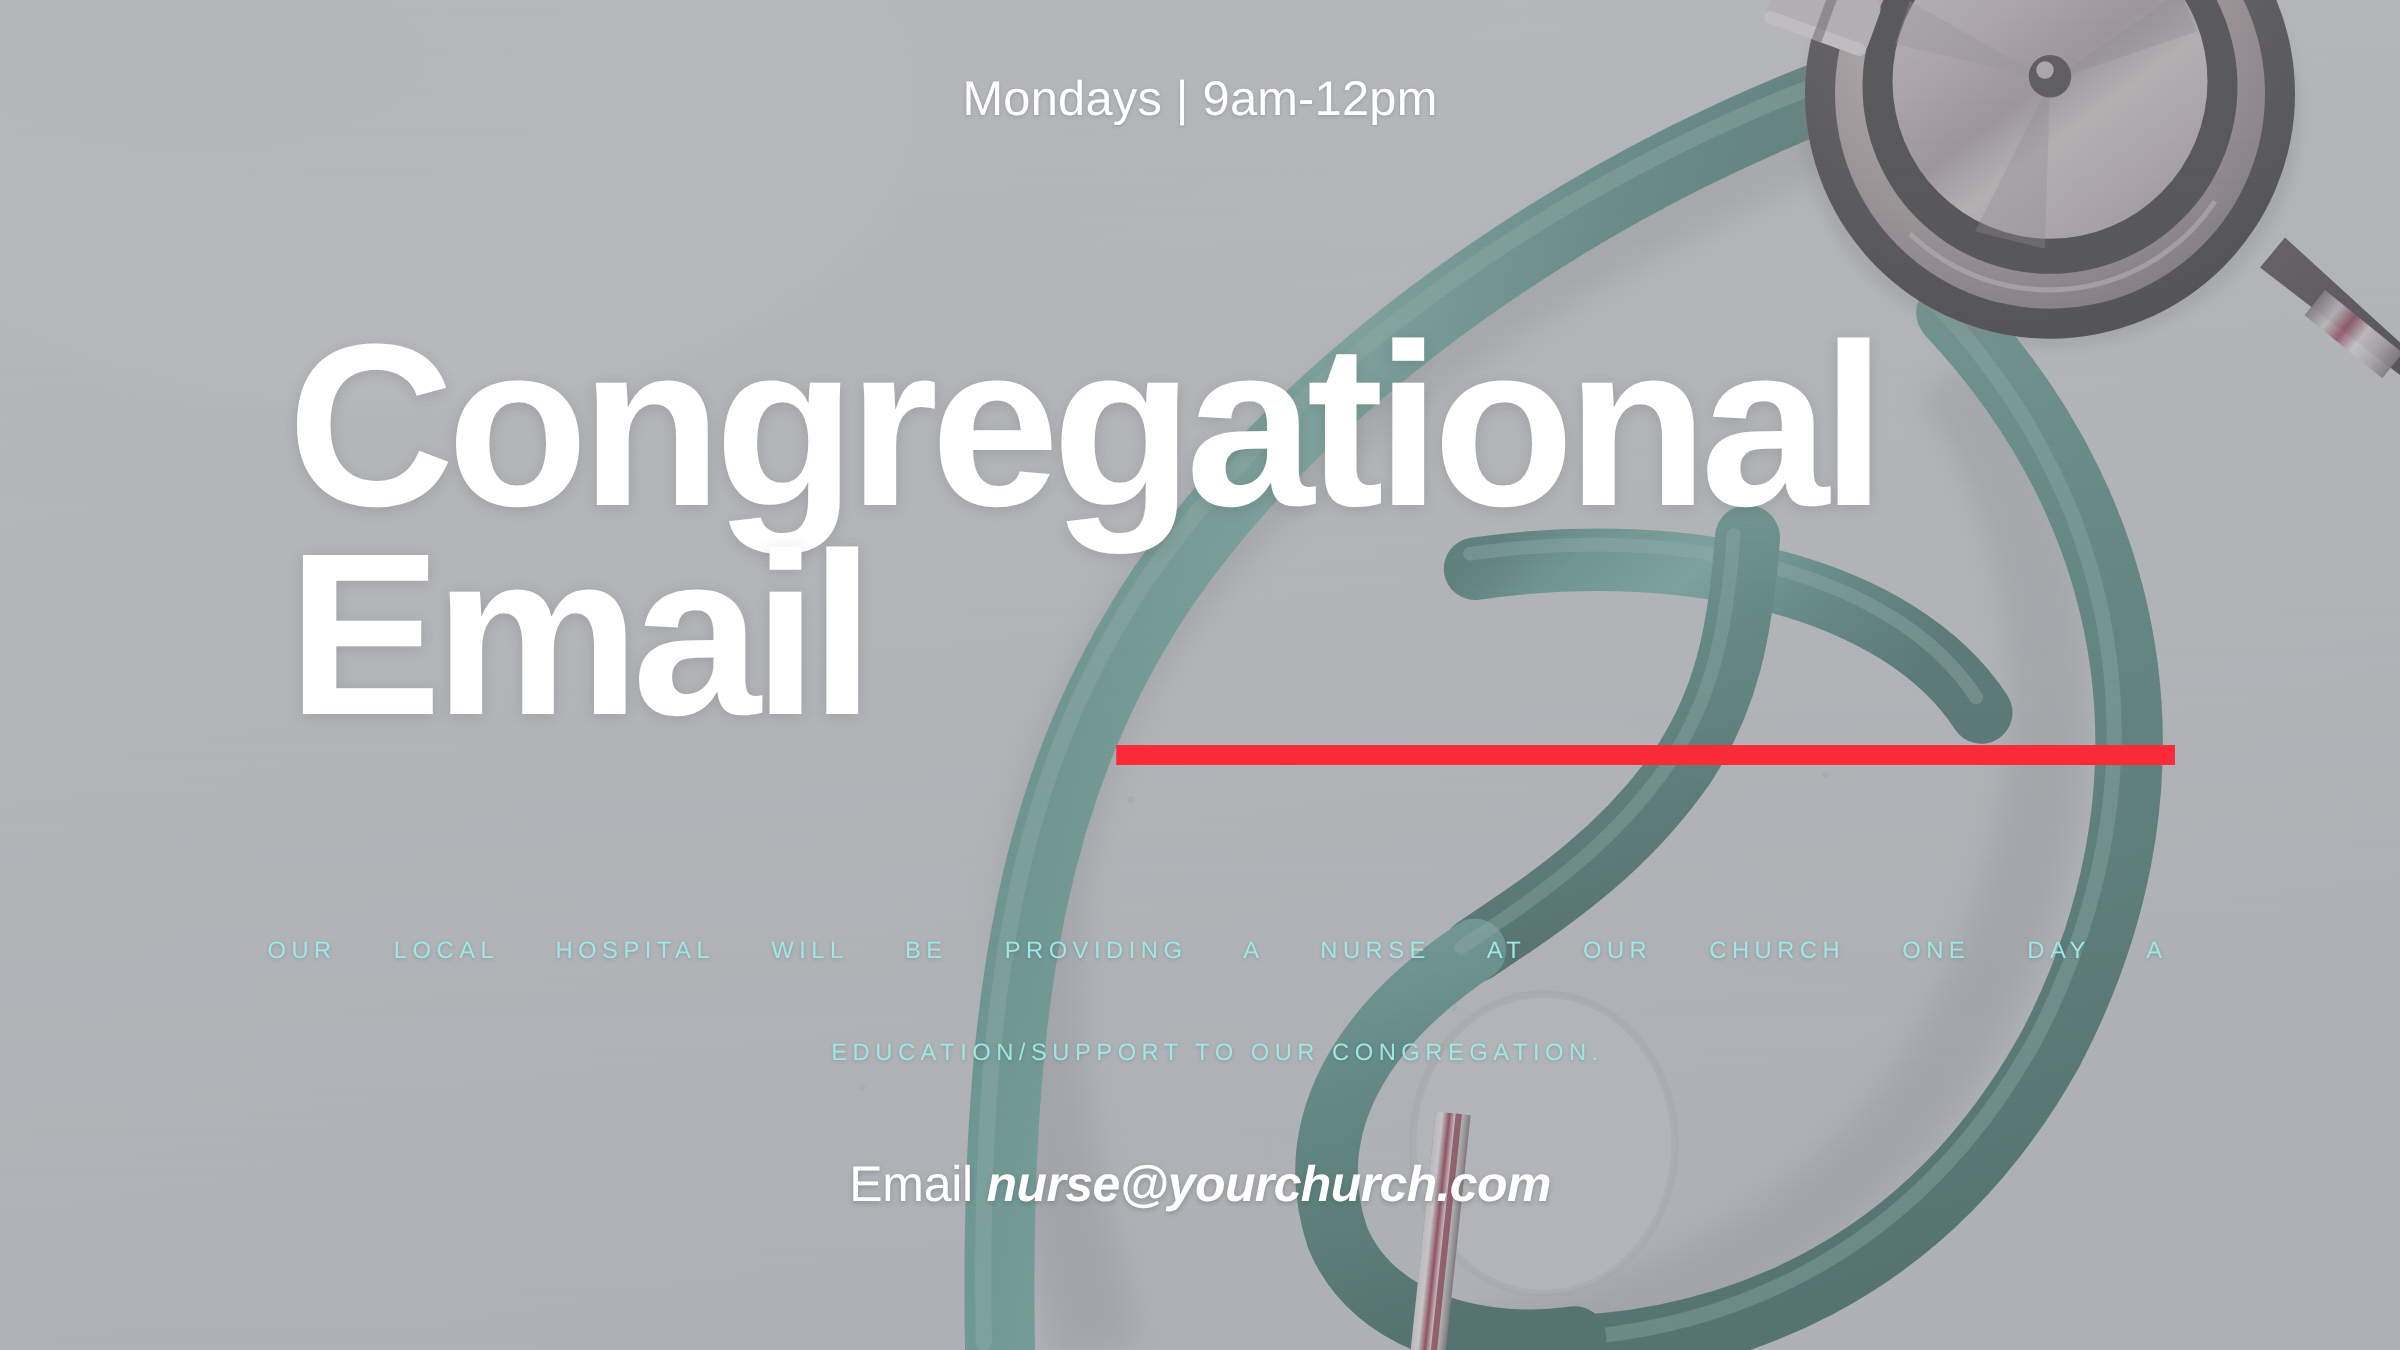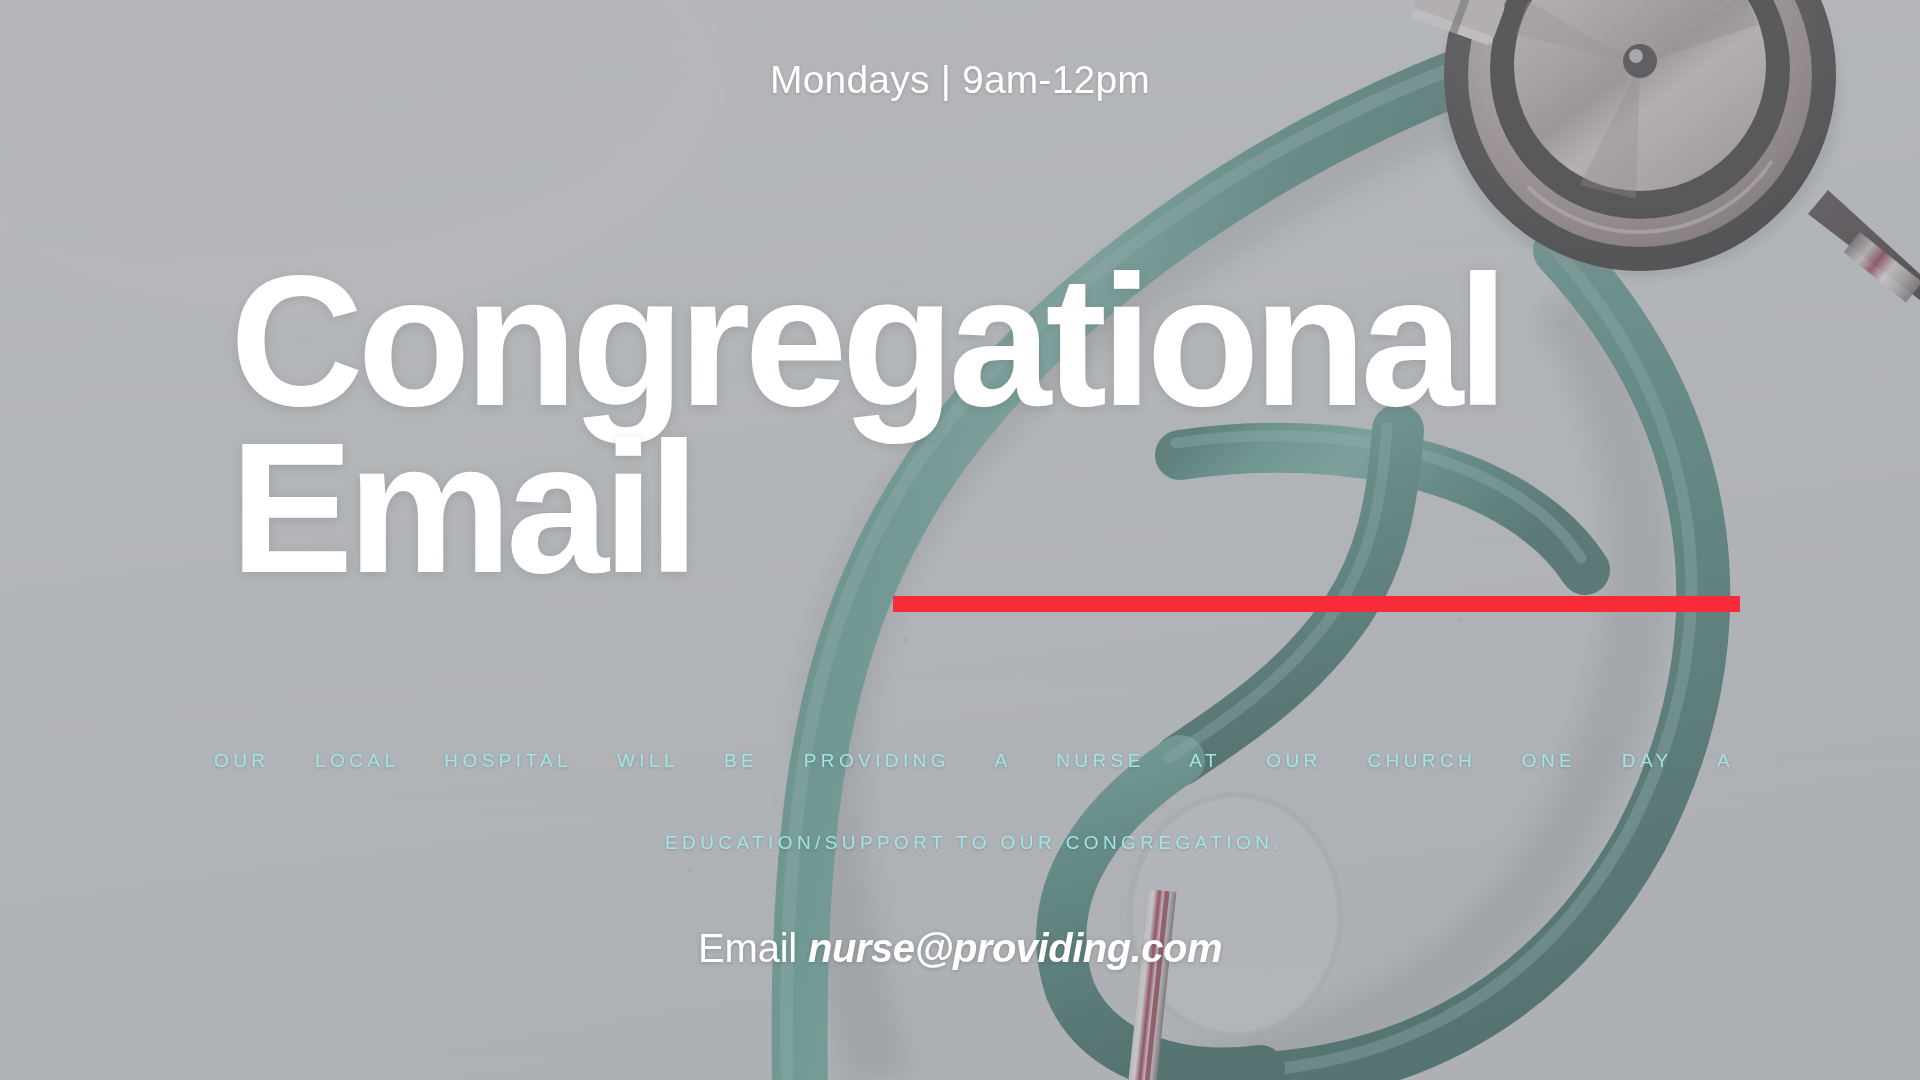--- a/index.html
+++ b/index.html
@@ -288,17 +288,17 @@
     </h1>
 
     <div class="rule"></div>
 
     <div class="blurb">
       <span class="bl">Our local hospital will be providing a nurse  at our church one day a</span>
       <span class="bl last">education/support to our congregation.</span>
     </div>
 
     <div class="contact">
-      <span class="row"><span>Email </span><span class="em">nurse@providing.com</span></span>
+      <span class="row"><span>Email </span><span class="em">nurse@yourchurch.com</span></span>
     </div>
 
   </div>
 </div>
 
 </body></html>

